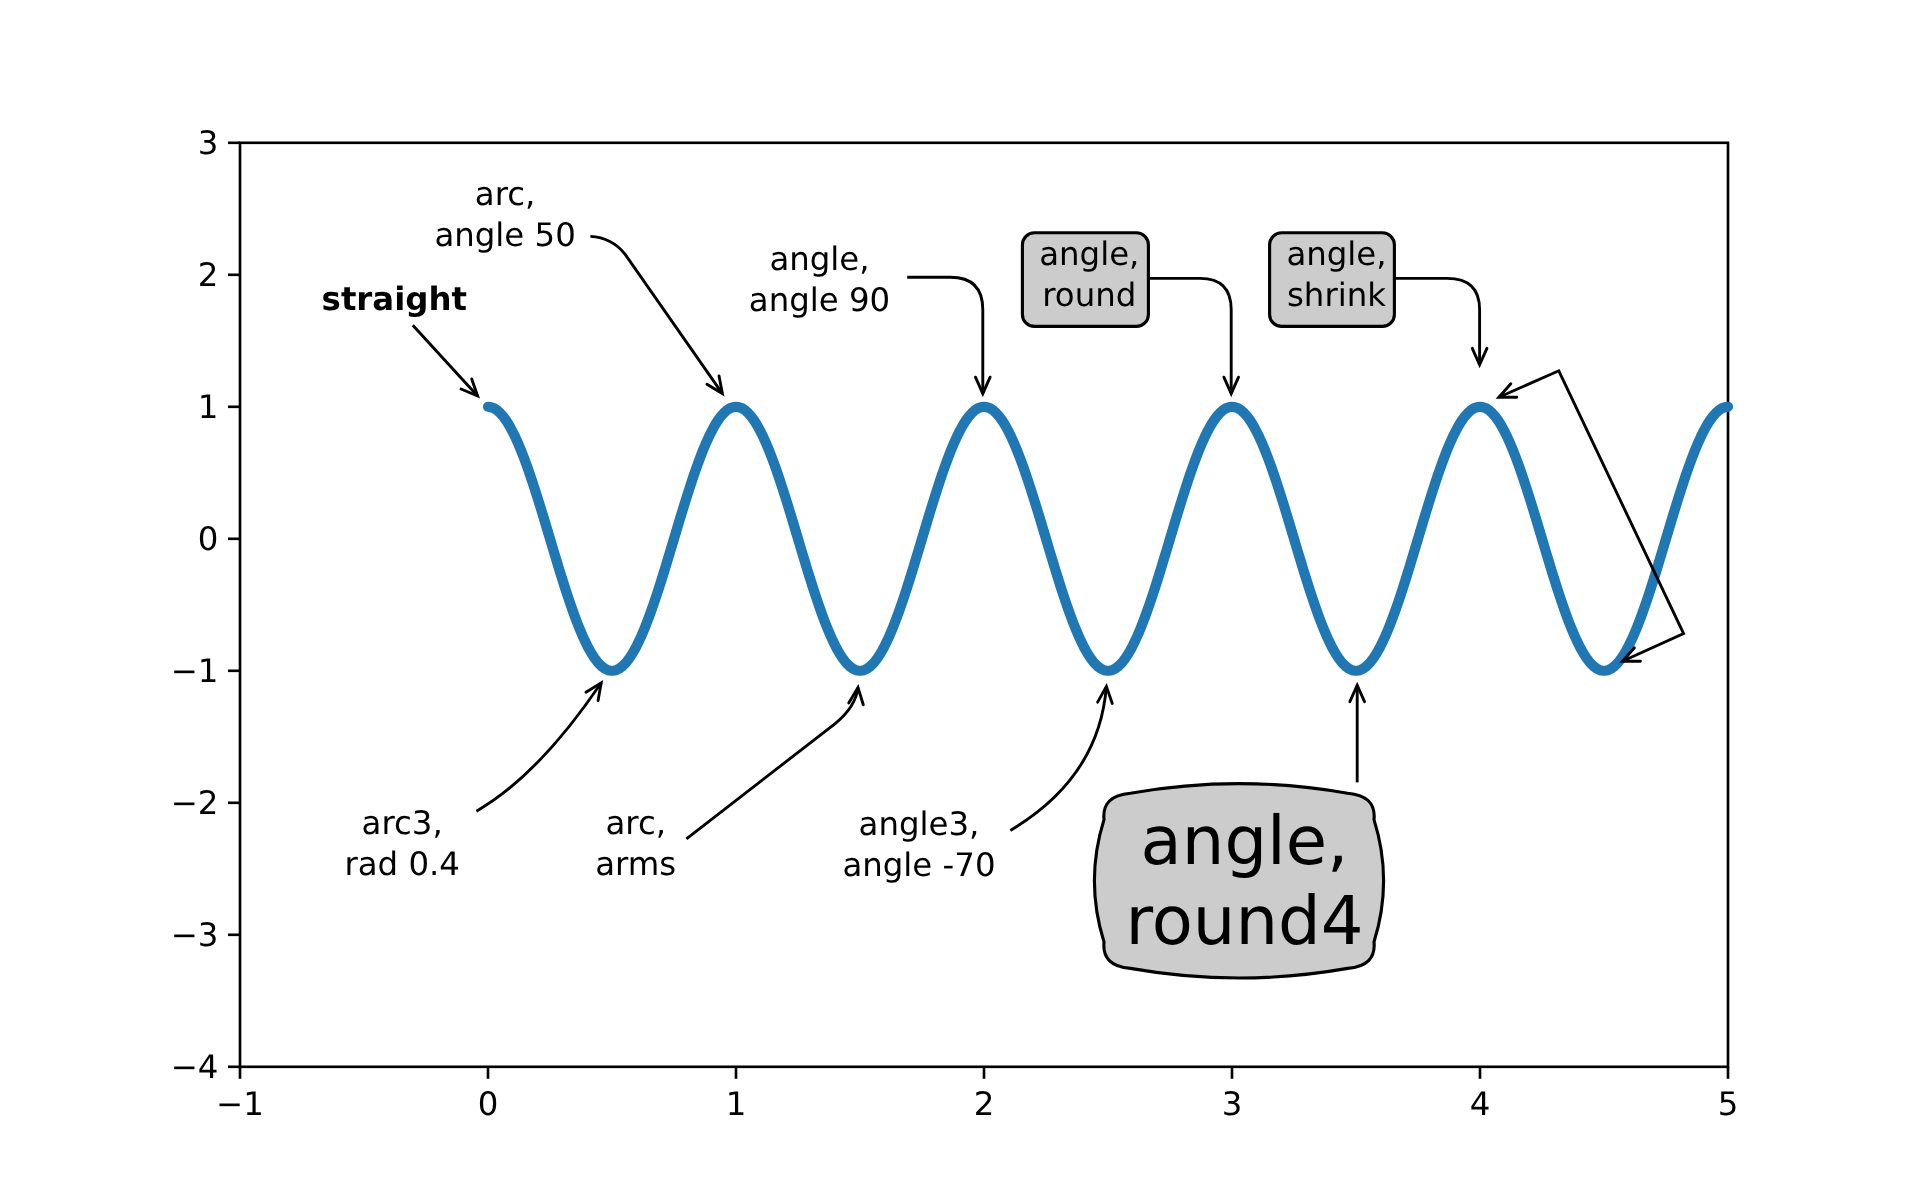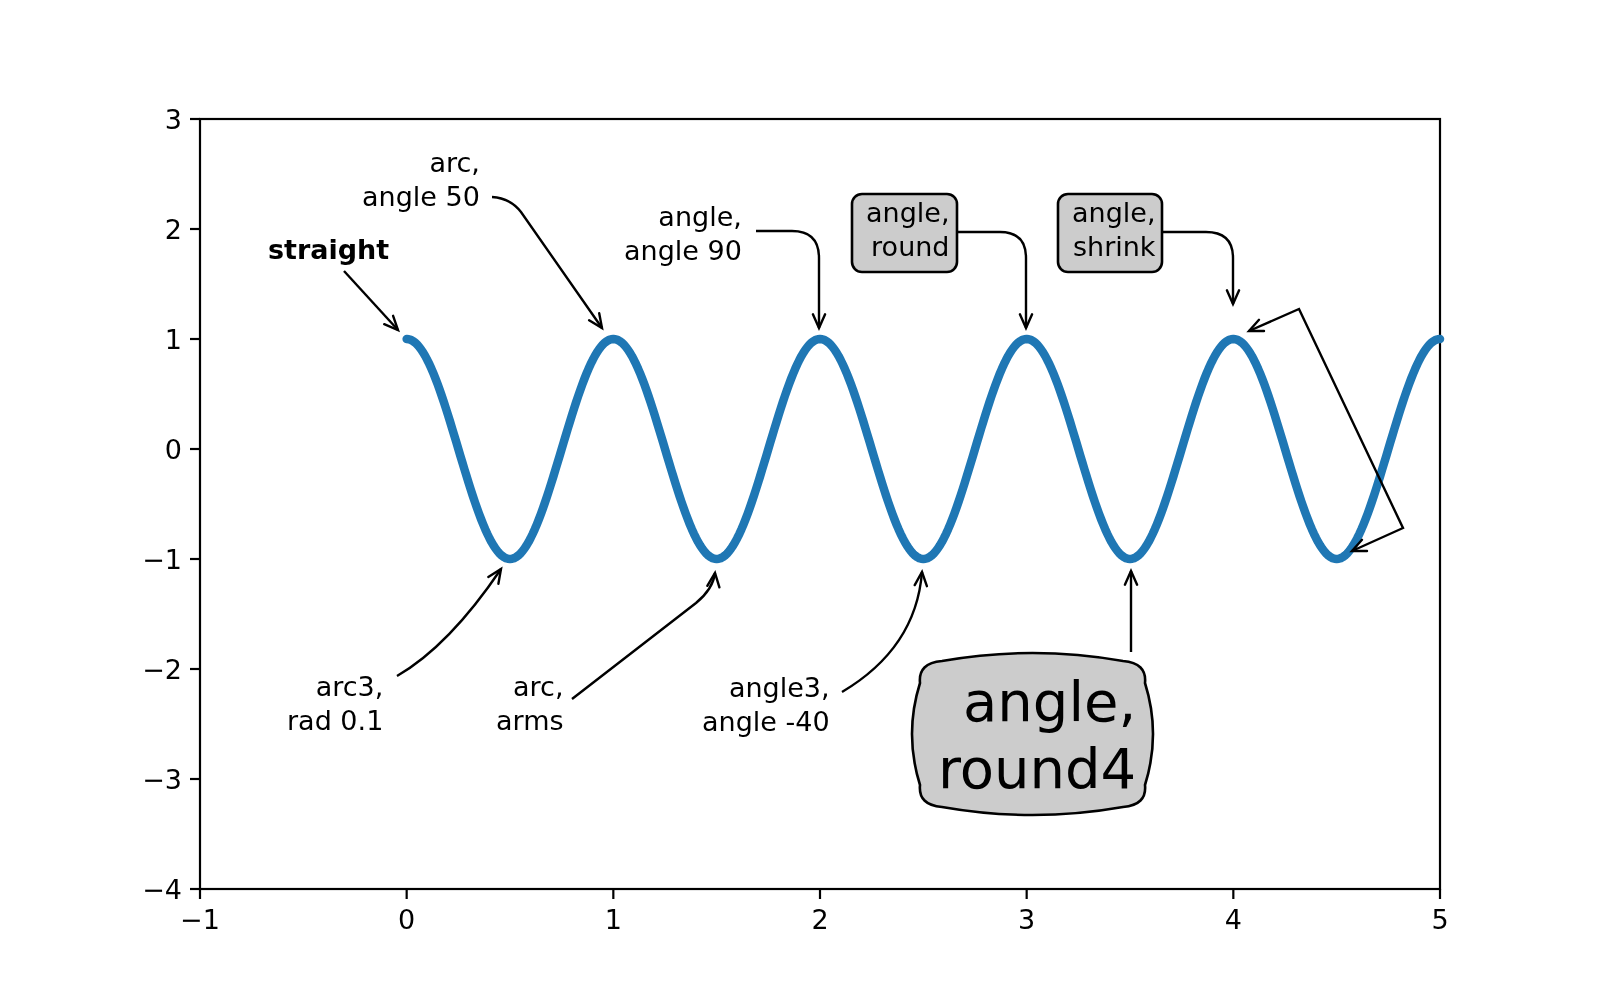--- a/index.html
+++ b/index.html
@@ -1,20 +1,20 @@
 <!DOCTYPE html>
 <html><head>
 <meta charset="utf-8">
 <style>
   html,body{margin:0;padding:0;background:#ffffff;}
   #figure{position:relative;width:1600px;height:1000px;background:#ffffff;overflow:hidden;
           font-family:"DejaVu Sans","Liberation Sans",sans-serif;}
   #plot-svg{position:absolute;left:0;top:0;}
   .ann-text{position:absolute;white-space:pre-line;color:#000;
-            font-size:27px;line-height:34px;text-align:right;}
+            font-size:27px;line-height:34px;text-align:center;}
   .ann-text.big{font-size:56px;line-height:67px;}
   .tick-label{font-size:27px;fill:#000;}
 </style>
 </head>
 <body>
 
 <div id="figure">
     <svg id="plot-svg" width="1600" height="1000" viewBox="0 0 1600 1000">
       <rect x="200" y="119" width="1240" height="770" fill="none" stroke="#000000" stroke-width="2.2"></rect>
       <line x1="200" y1="889" x2="200" y2="899" stroke="#000000" stroke-width="2.2"></line>
@@ -68,28 +68,28 @@
       <path d="M 1226.9 290.3 L 1233 304 L 1239.1 290.3" fill="none" stroke="#000000" stroke-width="2.4" stroke-linecap="round"></path>
       <path d="M 942 661 Q 1032.5 645 1123 661 Q 1147 663 1145 683 Q 1161 734 1145 785 Q 1147 805 1123 807 Q 1032.5 823 942 807 Q 918 805 920 785 Q 904 734 920 683 Q 918 663 942 661 Z" fill="#cccccc" stroke="#000000" stroke-width="2.6"></path>
       <path d="M 1131 652 L 1131 571" fill="none" stroke="#000000" stroke-width="2.4"></path>
       <path d="M 1137.1 584.7 L 1131 571 L 1124.9 584.7" fill="none" stroke="#000000" stroke-width="2.4" stroke-linecap="round"></path>
       <path d="M 1249 331 L 1299 309 L 1403 528 L 1352 551" fill="none" stroke="#000000" stroke-width="2.4"></path>
       <path d="M 1259.0 319.8 L 1249 331 L 1264.0 331.0" fill="none" stroke="#000000" stroke-width="2.4" stroke-linecap="round"></path>
       <path d="M 1362.0 539.8 L 1352 551 L 1367.0 551.0" fill="none" stroke="#000000" stroke-width="2.4" stroke-linecap="round"></path>
     </svg>
     <div class="ann-text" style="left: 268px; top: 233px; font-weight: bold;">straight</div>
     <div class="ann-text" style="left: 287px; top: 670px;">arc3,
-rad 0.1</div>
+rad 0.4</div>
     <div class="ann-text" style="left: 362px; top: 146px;">arc,
 angle 50</div>
     <div class="ann-text" style="left: 496px; top: 670px;">arc,
 arms</div>
     <div class="ann-text" style="left: 624px; top: 200px;">angle,
 angle 90</div>
     <div class="ann-text" style="left: 702px; top: 671px;">angle3,
-angle -40</div>
+angle -70</div>
     <div class="ann-text" style="left: 866px; top: 196px;">angle,
 round</div>
     <div class="ann-text" style="left: 1072px; top: 196px;">angle,
 shrink</div>
     <div class="ann-text big" style="left: 938px; top: 668px;">angle,
 round4</div>
   </div>
 
 </body></html>

